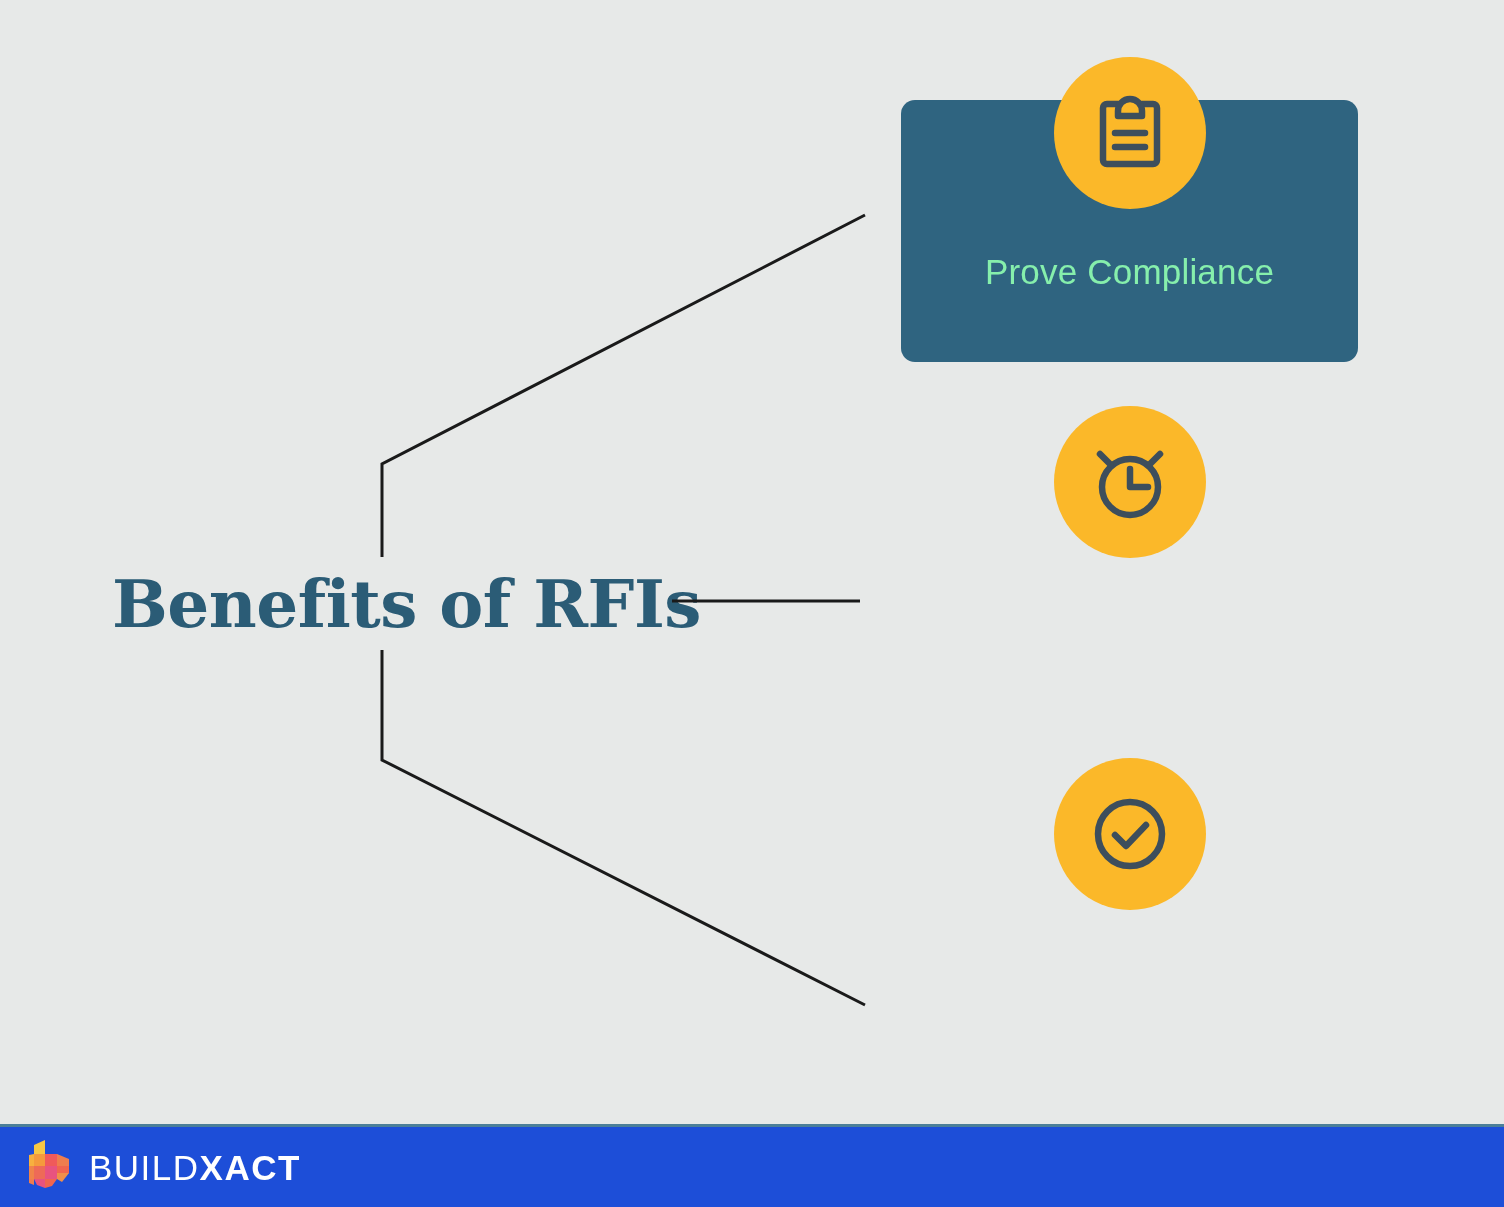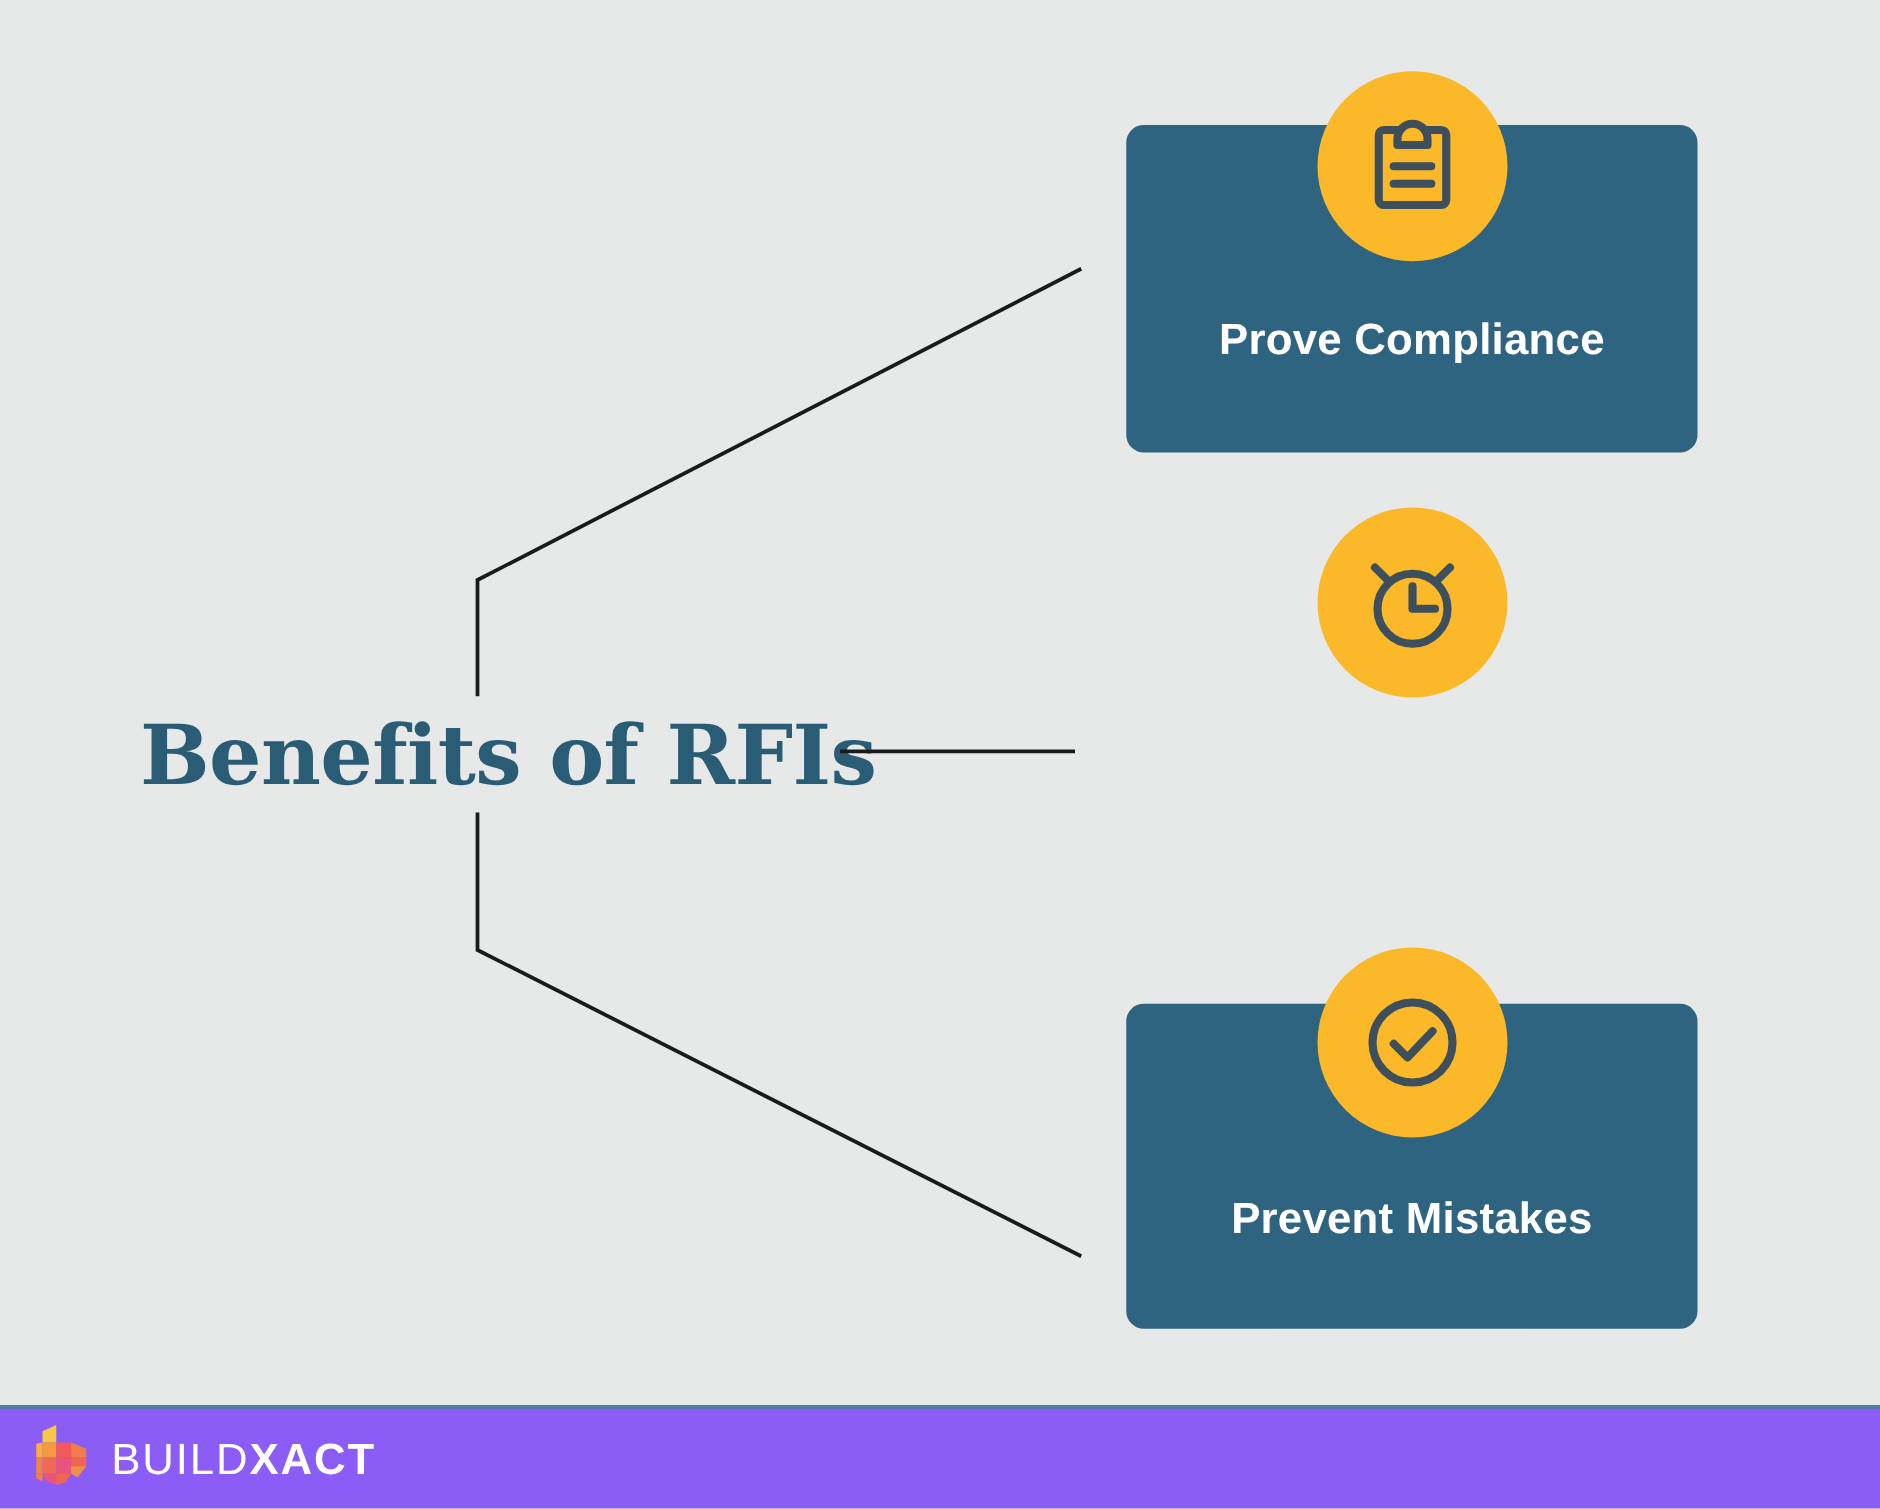--- a/index.html
+++ b/index.html
@@ -56,23 +56,23 @@
   }
   #card-0 { top: 100px;  height: 262px; }
   #card-1 { top: 450px;  height: 262px; }
   #card-2 { top: 803px;  height: 260px; }
 
   .card-label {
     position: absolute;
     left: 0;
     width: 100%;
     text-align: center;
-    color: #ffffff;
+    color: #86efac;
     font-family: "Liberation Sans", sans-serif;
-    font-weight: 700;
+    font-weight: 400;
     font-size: 35px;
     letter-spacing: 0.2px;
   }
   #card-0 .card-label { top: 152px; }
   #card-1 .card-label { top: 152px; }
   #card-2 .card-label { top: 152px; }
 
   
   .icon-badge {
     position: absolute;
@@ -90,21 +90,21 @@
   #badge-2 { top: 758px; }
   .icon-badge svg { display: block; }
 
   
   #footer {
     position: absolute;
     left: 0;
     top: 1124px;
     width: 1504px;
     height: 83px;
-    background: #8b5cf6;
+    background: #1d4ed8;
     border-top: 3px solid #4b7f99;
     box-sizing: border-box;
     display: flex;
     align-items: center;
   }
   #logo {
     display: flex;
     align-items: center;
     margin-left: 28px;
   }
@@ -157,23 +157,20 @@
         <g fill="none" stroke="#3d4e5c" stroke-width="6.5" stroke-linecap="round" stroke-linejoin="round">
           <circle cx="46" cy="51" r="28"></circle>
           <polyline points="46,33 46,51 64,51"></polyline>
           <line x1="16" y1="18" x2="26" y2="28"></line>
           <line x1="76" y1="18" x2="66" y2="28"></line>
         </g>
       </svg>
     </span>
   </div>
 
-  <div class="card" id="card-2">
-    <div class="card-label">Prevent Mistakes</div>
-  </div>
   <div class="icon-badge" id="badge-2">
     <span>
       <svg width="84" height="84" viewBox="0 0 84 84" xmlns="http://www.w3.org/2000/svg">
         <g fill="none" stroke="#3d4e5c" stroke-width="6.5" stroke-linecap="round" stroke-linejoin="round">
           <circle cx="42" cy="42" r="32"></circle>
           <polyline points="27,43 38,54 58,33"></polyline>
         </g>
       </svg>
     </span>
   </div>

